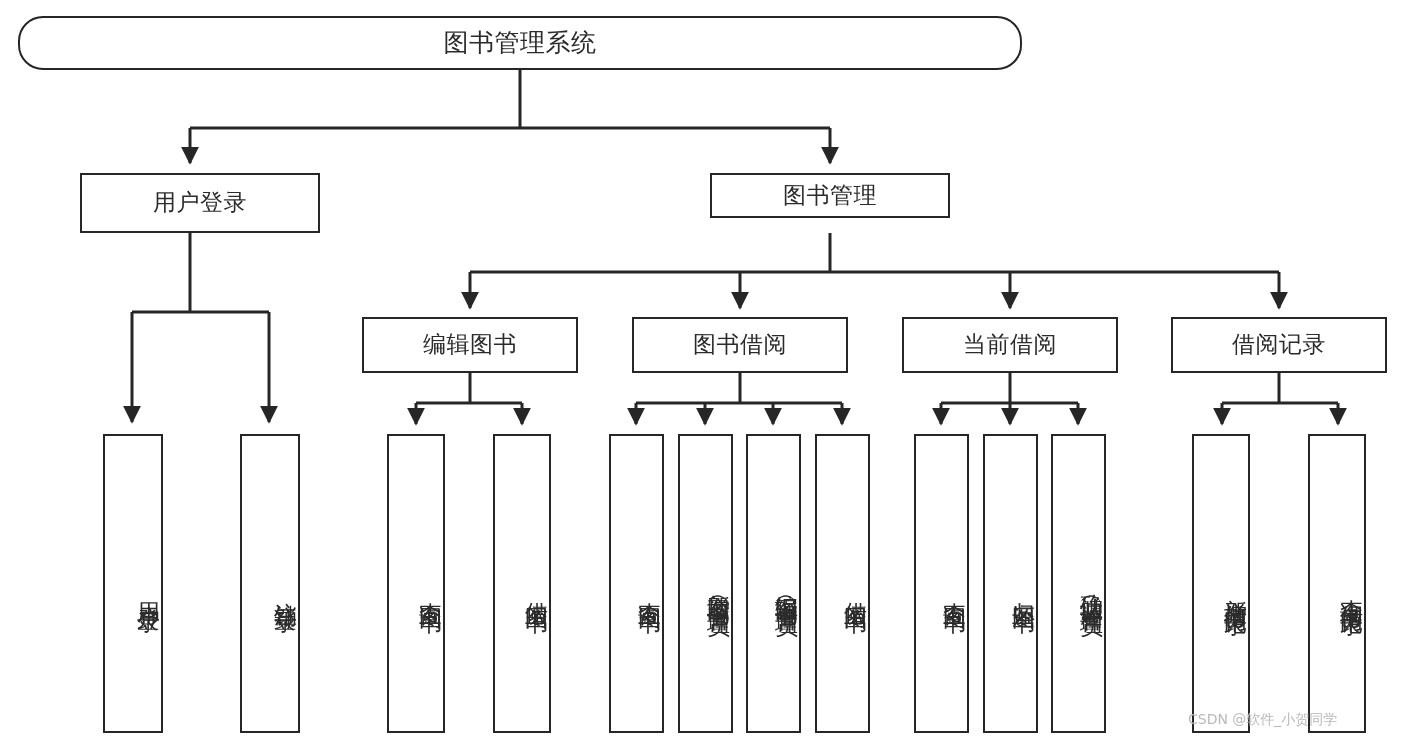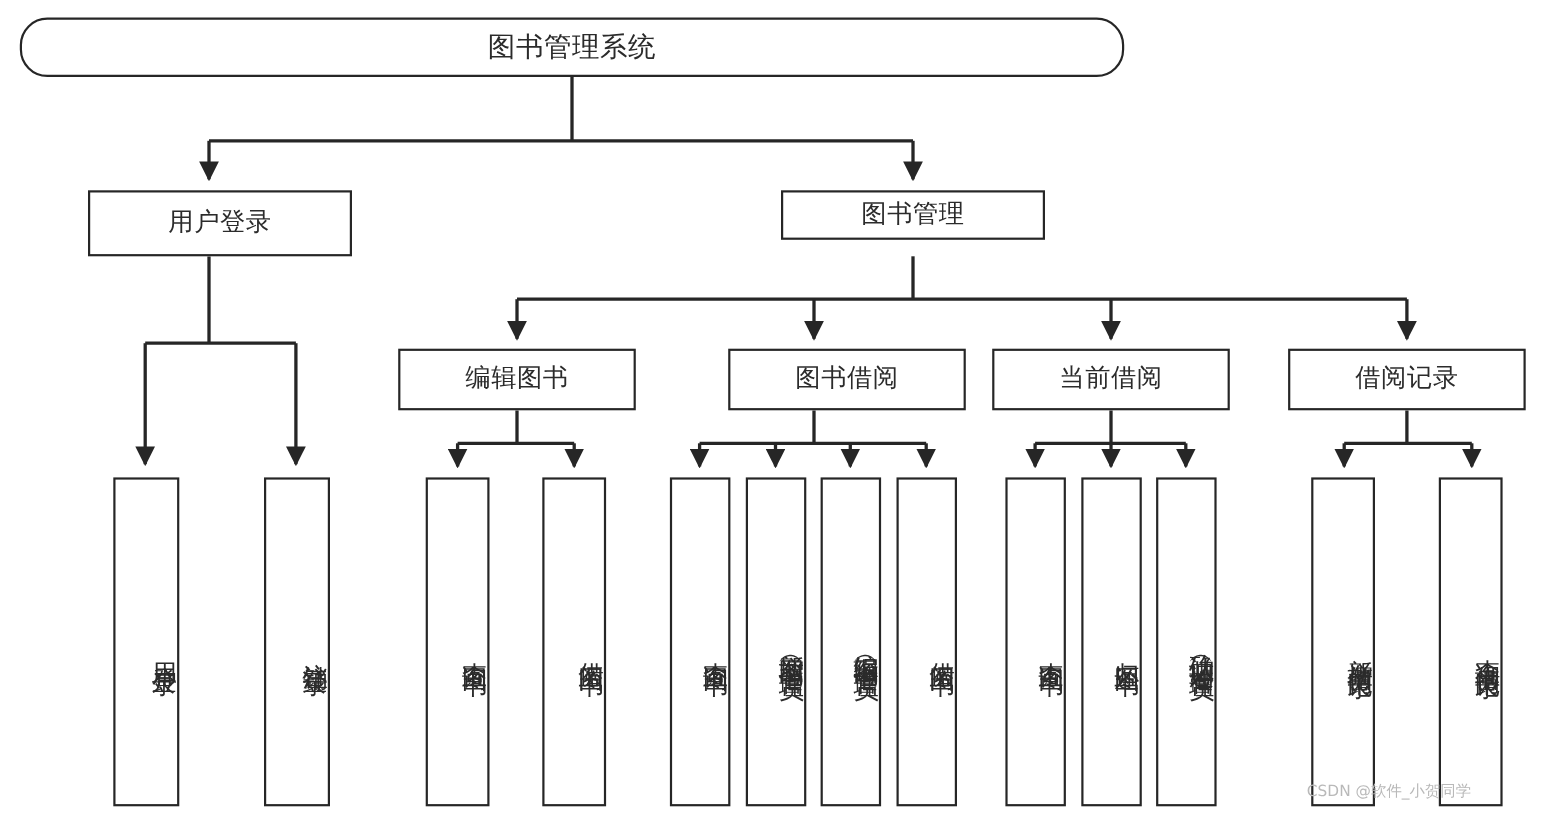--- a/index.html
+++ b/index.html
@@ -127,21 +127,21 @@
       <path d="M 1338 403 L 1338 424" marker-end="url(#arrow)"></path>
     </g>
   </svg>
 
   <div class="node node-h node-root" style="left:18px; top:16px; width:1004px; height:54px;">图书管理系统</div>
 
   <div class="node node-h" style="left:80px; top:173px; width:240px; height:60px;">用户登录</div>
   <div class="node node-h" style="left:710px; top:173px; width:240px; height:45px;">图书管理</div>
 
   <div class="node node-h" style="left:362px; top:317px; width:216px; height:56px;">编辑图书</div>
-  <div class="node node-h" style="left:632px; top:317px; width:216px; height:56px;margin-left:30px;">图书借阅</div>
+  <div class="node node-h" style="left:632px; top:317px; width:216px; height:56px;">图书借阅</div>
   <div class="node node-h" style="left:1171px; top:317px; width:216px; height:56px;">借阅记录</div>
   <div class="node node-h" style="left:902px; top:317px; width:216px; height:56px;">当前借阅</div>
 
   <div class="node node-v" style="left:103px; top:434px; width:60px; height:299px;">
     <span class="vtext">用户登录</span>
   </div>
   <div class="node node-v" style="left:240px; top:434px; width:60px; height:299px;">
     <span class="vtext">注销登录</span>
   </div>
 

